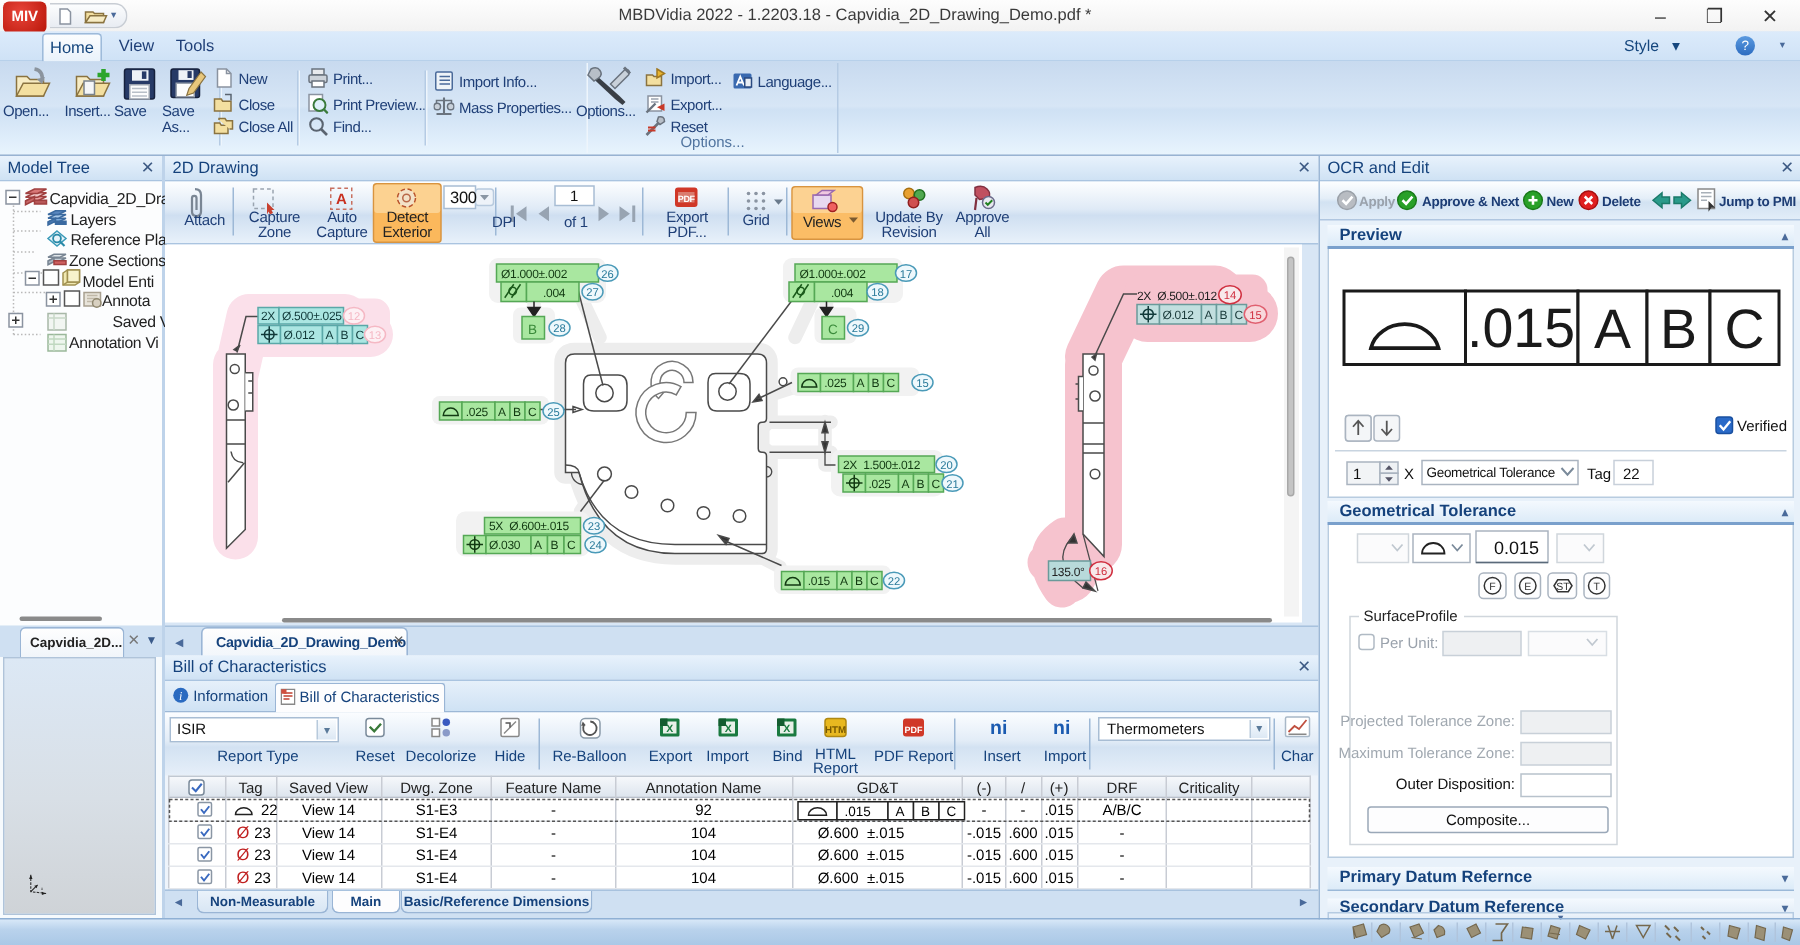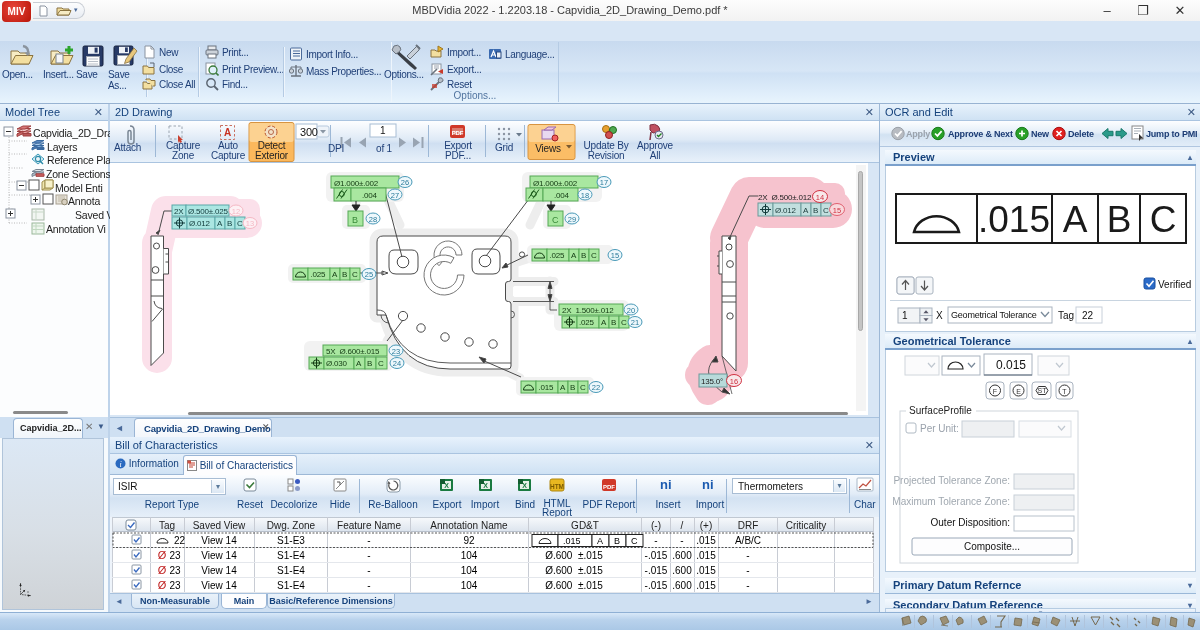--- a/index.html
+++ b/index.html
@@ -63,20 +63,28 @@
           <path d="M7 3 L12 3 L14 5 L14 13 L7 13 Z" fill="#fff" stroke="#8a93a0"></path>
           <path d="M24 5 L24 12 L36 12 L36 6 L30 6 L29 5 Z" fill="#f3dfa0" stroke="#8a7340"></path>
           <path d="M24 12 L27 7.5 L38 7.5 L36 12 Z" fill="#f7ecc4" stroke="#8a7340"></path>
         </svg></div>
     <div style="position:absolute; left:74px; top:6px; width:7px; height:7px; color:#4a6a9a; font-size:7px;">▾</div>
     <div id="title-text">MBDVidia 2022 - 1.2203.18 - Capvidia_2D_Drawing_Demo.pdf *</div>
     <div class="winbtn" style="right:78px;">–</div>
     <div class="winbtn" style="right:42px;">❐</div>
     <div class="winbtn" style="right:5px;">✕</div>
   </div>
+  <div id="tabrow">
+    <div class="rtab active" style="left:28px; width:40px; text-align:center; padding:0;">Home</div>
+    <div class="rtab" style="left:74px; width:34px; text-align:center; padding:0;">View</div>
+    <div class="rtab" style="left:112px; width:36px; text-align:center; padding:0;">Tools</div>
+    <div style="position:absolute; right:80px; top:3px; color:#16477e; font-size:10.5px;">Style&nbsp;&nbsp;&nbsp;▾</div>
+    <div style="position:absolute; right:30px; top:3px; width:13px; height:13px; border-radius:50%; background:linear-gradient(#5a9ae0,#2d6cc0); color:#fff; text-align:center; line-height:13px; font-size:9px;">?</div>
+      <div style="position:absolute; right:10px; top:5px; color:#4a6a9a; font-size:7px;">▾</div>
+  </div>
   <div id="ribbon">
     <div class="rgroup" style="left:391px; width:168px; border-left:1px solid #eef5fc;">
         <div class="rgroup-label">Options...</div>
       </div>
 
     <div class="bigbtn" style="left:2px; width:40px;"><div class="ic">
       <svg width="26" height="24" viewBox="0 0 26 24">
             <path d="M2 7 L2 20 L20 20 L20 9 L11 9 L9 7 Z" fill="#f7ecc4" stroke="#8a7340"></path>
             <path d="M2 20 L6.5 11.5 L24 11.5 L20 20 Z" fill="#f3dfa0" stroke="#8a7340"></path>
             <path d="M14 2 q6 1 5 8" fill="none" stroke="#8b949e" stroke-width="2.4"></path>
@@ -391,21 +399,21 @@
             <circle cx="7" cy="10" r="3.5" fill="#d05050" stroke="#902020"></circle>
           </g>
 
         <g transform="translate(538,3)">
             <path d="M2 1 q5-2 8 1 q3 3 1 6 l-6 1 -3-3 Z" fill="#c05060" stroke="#803040"></path>
             <path d="M3 8 l-1 8" stroke="#803040" stroke-width="1.5"></path>
             <circle cx="11" cy="11" r="4" fill="#e8e8f0" stroke="#6a6a8a"></circle>
             <path d="M9 11 l1.5 1.5 3-3" stroke="#208020" stroke-width="1.3" fill="none"></path>
           </g>
       </svg>
-      <div class="abs" style="left:4px; top:21px; width:36px; text-align:left;">Attach</div>
+      <div class="abs" style="left:4px; top:21px; width:36px; text-align:right;">Attach</div>
       <div class="abs" style="left:51px; top:20px; width:44px; text-align:center; line-height:10px;">Capture<br>Zone</div>
       <div class="abs" style="left:96px; top:20px; width:44px; text-align:center; line-height:10px;">Auto<br>Capture</div>
       <div class="abs" style="left:139px; top:20px; width:45px; text-align:center; line-height:10px; color:#222;">Detect<br>Exterior</div>
       <div class="abs" style="left:186px; top:22px; width:30px; text-align:center;padding-left:32px;">DPI</div>
       <div class="abs" style="left:252px; top:22px; width:44px; text-align:center;">of 1</div>
       <div class="abs" style="left:324px; top:20px; width:48px; text-align:center; line-height:10px;">Export<br>PDF...</div>
       <div class="abs" style="left:372px; top:21px; width:44px; text-align:center;">Grid</div>
       <div class="abs" style="left:418px; top:22px; width:40px; text-align:center; color:#222;">Views</div>
       <div class="abs" style="left:464px; top:20px; width:64px; text-align:center; line-height:10px;">Update By<br>Revision</div>
       <div class="abs" style="left:517px; top:20px; width:56px; text-align:center; line-height:10px;">Approve<br>All</div>

